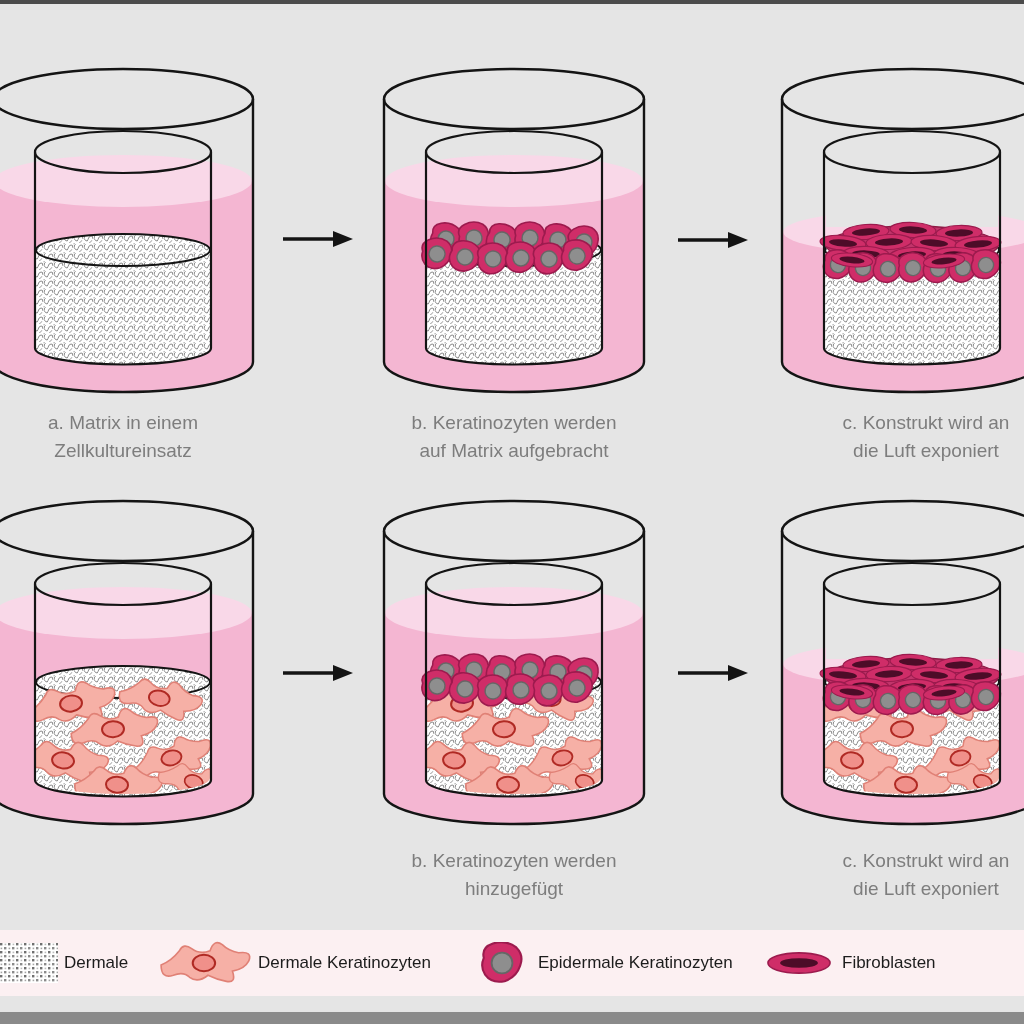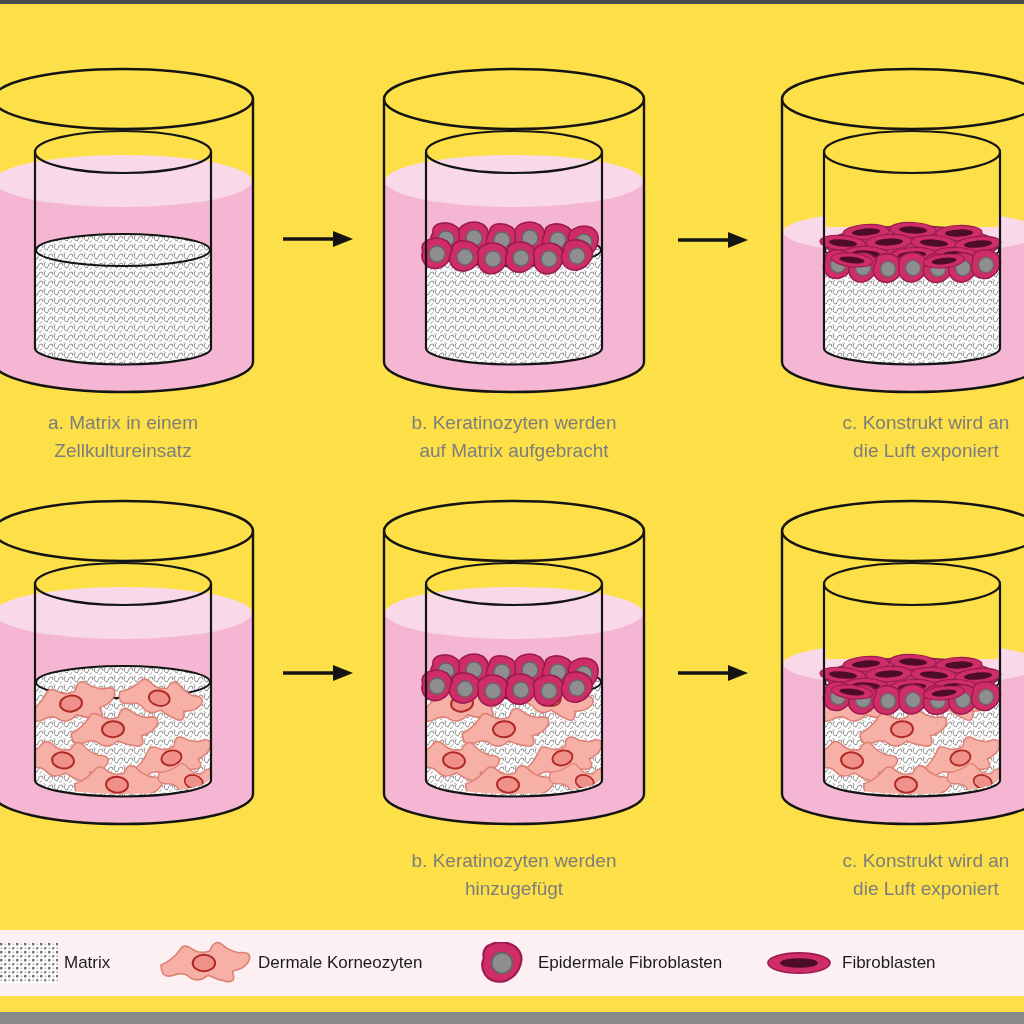--- a/index.html
+++ b/index.html
@@ -1,17 +1,17 @@
 <!DOCTYPE html>
 <html style="--medium: #f4b6d2; --medium-surface: #f9d8e8; --keratinocyte: #cf2d68; --keratinocyte-stroke: #9c1b4e; --cell-mass: #c2356b; --nucleus-gray: #8e8e8e; --fibroblast: #f6b0a6; --fibroblast-stroke: #e08176; --fibroblast-nucleus: #f0908a; --corneocyte-dark: #4d0c28; --legend-bg: #fcf0f2; --caption-text: #7d7d7d; --outline: #141414;"><head>
 <meta charset="utf-8">
 <style>
   html,body{margin:0;padding:0;background:#ffffff;}
   .stage{
-    position:relative;width:1024px;height:1024px;overflow:hidden;background:#fde047;
+    position:relative;width:1024px;height:1024px;overflow:hidden;background:#e5e5e5;
     font-family:"Liberation Sans","DejaVu Sans",sans-serif;
   }
   .bar-top{position:absolute;left:0;top:0;width:1024px;height:4px;background:#4b4b4b;z-index:5;}
   .bar-bottom{position:absolute;left:0;top:1012px;width:1024px;height:12px;background:#8a8a8a;z-index:5;}
   svg.art{position:absolute;left:0;top:0;width:1024px;height:1024px;z-index:1;}
   .caption{
     position:absolute;transform:translateX(-50%);text-align:center;
     font-size:19px;line-height:28px;color:var(--caption-text,#7d7d7d);
     white-space:pre-line;width:max-content;z-index:2;
   }
@@ -301,19 +301,19 @@
 
     <svg class="licon" style="left:478px;top:12px" width="48" height="42" viewBox="-24 -21 48 42">
       <use href="#kc" transform="scale(1.3)"></use>
     </svg>
 
     <svg class="licon" style="left:766px;top:21px" width="66" height="24" viewBox="-33 -12 66 24">
       <use href="#cor" transform="scale(1.35)"></use>
     </svg>
   </div>
 
-  <span class="legend-label" style="left:64px">Matrix</span>
-  <span class="legend-label" style="left:258px">Dermale Korneozyten</span>
-  <span class="legend-label" style="left:538px">Epidermale Fibroblasten</span>
+  <span class="legend-label" style="left:64px">Dermale</span>
+  <span class="legend-label" style="left:258px">Dermale Keratinozyten</span>
+  <span class="legend-label" style="left:538px">Epidermale Keratinozyten</span>
   <span class="legend-label" style="left:842px">Fibroblasten</span>
 
   <div class="bar-bottom"></div>
 </div>
 
 </body></html>

